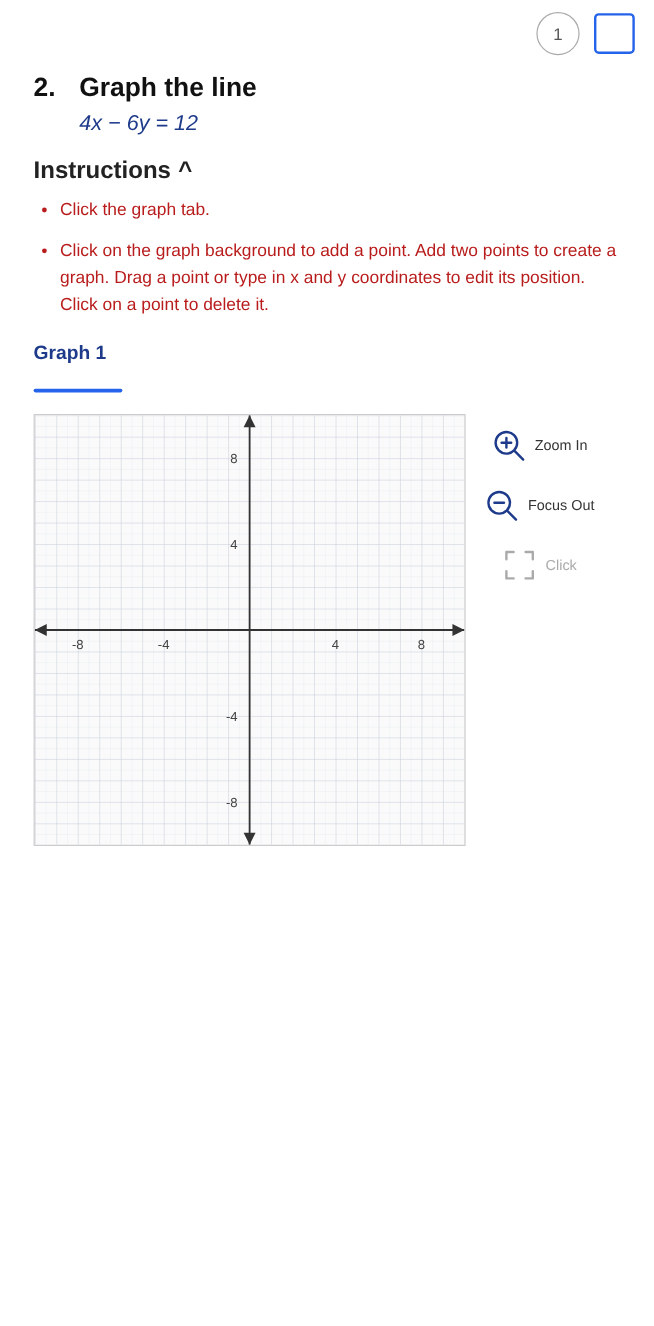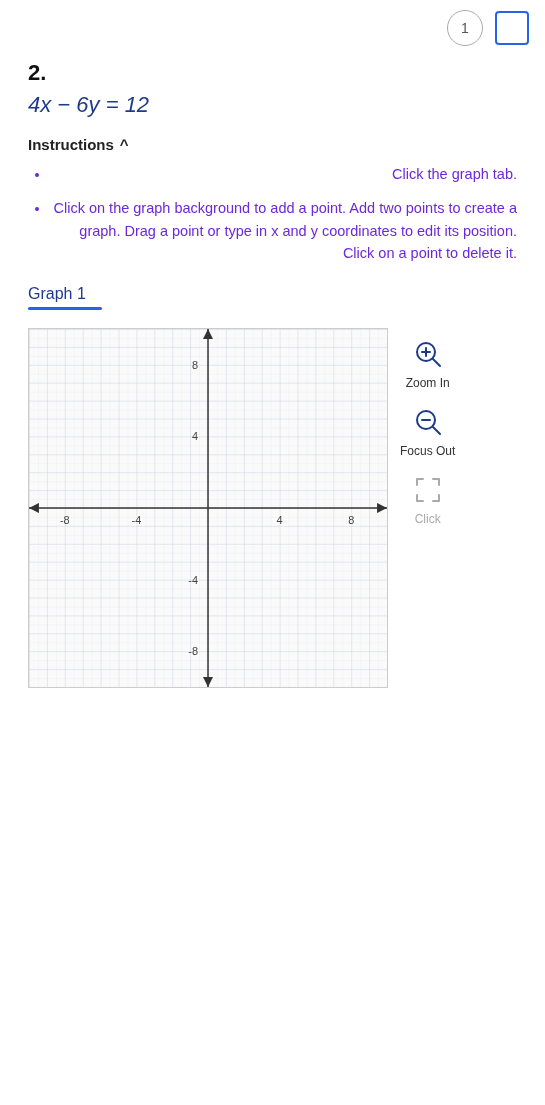--- a/index.html
+++ b/index.html
@@ -56,56 +56,56 @@
       min-width: 28px;
     }
 
     .q-title {
       font-size: 22px;
       font-weight: 700;
       color: #111;
     }
 
     .q-equation {
-      font-size: 22px;
+      font-size: 18px;
       color: #1e3a8a;
+      margin-left: 38px;
       margin-bottom: 18px;
       font-style: italic;
     }
 
     .instructions-toggle {
       display: flex;
       align-items: center;
       gap: 6px;
-      font-size: 15px;
+      font-size: 20px;
       font-weight: 600;
       color: #222;
       margin-bottom: 10px;
       cursor: pointer;
     }
 
     .instructions-list {
       list-style: disc;
       padding-left: 22px;
       margin-bottom: 20px;
     }
 
     .instructions-list li {
       font-size: 14.5px;
-      color: #6d28d9;
+      color: #b91c1c;
       margin-bottom: 12px;
       line-height: 1.55;
-      text-align: right;
     }
 
     .graph-tab-label {
       font-size: 16px;
-      font-weight: 400;
+      font-weight: 700;
       color: #1e3a8a;
-      margin-bottom: 4px;
+      margin-bottom: 20px;
       cursor: pointer;
     }
 
     .tab-underline {
       width: 74px;
       height: 3px;
       background: #2563eb;
       border-radius: 2px;
       margin-bottom: 18px;
     }
@@ -133,21 +133,21 @@
     .graph-controls {
       display: flex;
       flex-direction: column;
       align-items: center;
       gap: 14px;
       padding-top: 8px;
     }
 
     .ctrl-btn {
       display: flex;
-      flex-direction: column;
+      flex-direction: row;
       align-items: center;
       gap: 4px;
       cursor: pointer;
     }
 
     .ctrl-icon {
       width: 36px; height: 36px;
       display: flex; align-items: center; justify-content: center;
       font-size: 22px;
       color: #1e3a8a;
@@ -177,20 +177,21 @@
   <div class="circle-btn">
     <span>1</span>
   </div>
   <div class="square-btn"></div>
 </div>
 
 <div class="content">
 
   <div class="question-line">
     <span class="q-number">2.</span>
+    <span class="q-title">Graph the line</span>
   </div>
 
   <div class="q-equation">
     4<i>x</i> − 6<i>y</i> = 12
   </div>
 
   <div class="instructions-toggle">
     <span>Instructions</span>
     <span>^</span>
   </div>

